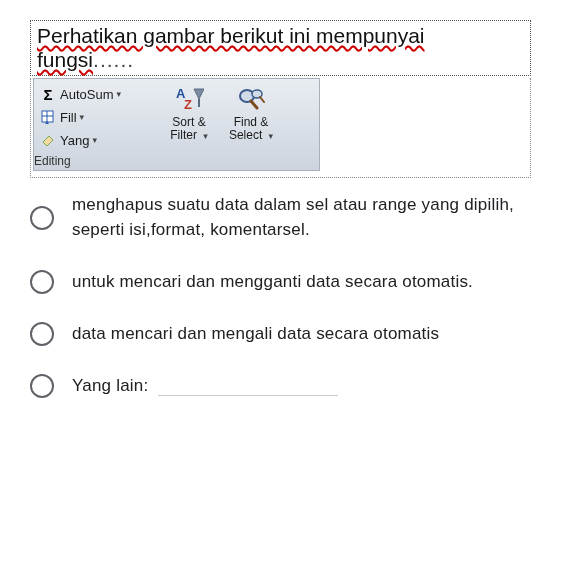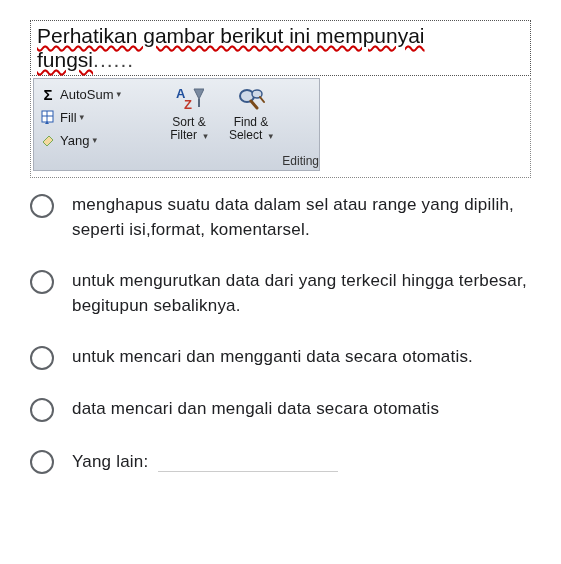--- a/index.html
+++ b/index.html
@@ -9,25 +9,25 @@
   .dots{color:#444;letter-spacing:1px}
   .ribbon-wrap{border:1px dotted #888;border-top:none;padding:0 0 6px 0;margin-bottom:14px}
   .ribbon{background:linear-gradient(#e9edf2,#cdd4de);border:1px solid #aab0bb;width:275px;padding:4px 4px 2px 6px;position:relative;font-family:'Segoe UI',Tahoma,sans-serif;color:#2b2b2b;margin:2px 0 0 2px}
   .col{display:inline-block;vertical-align:top}
   .left-col{width:118px}
   .btn-row{display:flex;align-items:center;height:22px;font-size:13px;color:#1a1a1a;margin-bottom:1px}
   .small-icon{width:16px;height:16px;display:inline-flex;align-items:center;justify-content:center;margin-right:4px}
   .dd{font-size:9px;color:#444;margin-left:3px}
   .big-btn{display:inline-flex;flex-direction:column;align-items:center;width:62px;padding-top:2px;font-size:12px;line-height:13px;color:#1a1a1a}
   .big-icon{height:28px;display:flex;align-items:center;justify-content:center;margin-bottom:3px}
-  .group-label{position:absolute;bottom:2px;left:0;right:0;text-align:right;font-size:12px;color:#333}
+  .group-label{position:absolute;bottom:2px;left:0;right:0;text-align:left;font-size:12px;color:#333}
   .ribbon-inner{display:flex;padding-bottom:16px}
   .callout{position:absolute;left:172px;top:5px;width:1px;height:114px;pointer-events:none}
   .options{margin-top:14px}
-  .opt{display:flex;align-items:flex-start;margin-bottom:26px}
+  .opt{display:flex;align-items:center;margin-bottom:26px}
   .opt:last-child{margin-bottom:0}
   .radio{width:20px;height:20px;border:2px solid #5f6368;border-radius:50%;flex:0 0 20px;margin-right:18px;margin-top:2px}
   .opt-text{font-size:17px;line-height:25px;color:#202124;letter-spacing:.2px}
   .other-line{border-bottom:1px solid #ccc;display:inline-block;width:180px;height:20px;margin-left:10px;vertical-align:bottom}
 </style>
 </head>
 <body>
 
 <div class="question-box">
   <span class="q-text">
@@ -102,24 +102,20 @@
   </div>
 </div>
 
 <div class="options">
   <div class="opt">
     <span class="radio"></span>
     <span class="opt-text">menghapus suatu data dalam sel atau range yang dipilih, seperti isi,format,  komentarsel.</span>
   </div>
   <div class="opt">
     <span class="radio"></span>
-    <span class="opt-text">untuk mengurutkan data dari yang terkecil hingga terbesar, begitupun sebaliknya.</span>
-  </div>
-  <div class="opt">
-    <span class="radio"></span>
     <span class="opt-text">untuk mencari dan mengganti data secara otomatis.</span>
   </div>
   <div class="opt">
     <span class="radio"></span>
     <span class="opt-text">data mencari dan mengali data secara otomatis</span>
   </div>
   <div class="opt" style="align-items:center;margin-bottom:16px">
     <span class="radio"></span>
     <span class="opt-text">Yang lain:</span>
     <span class="other-line"></span>

